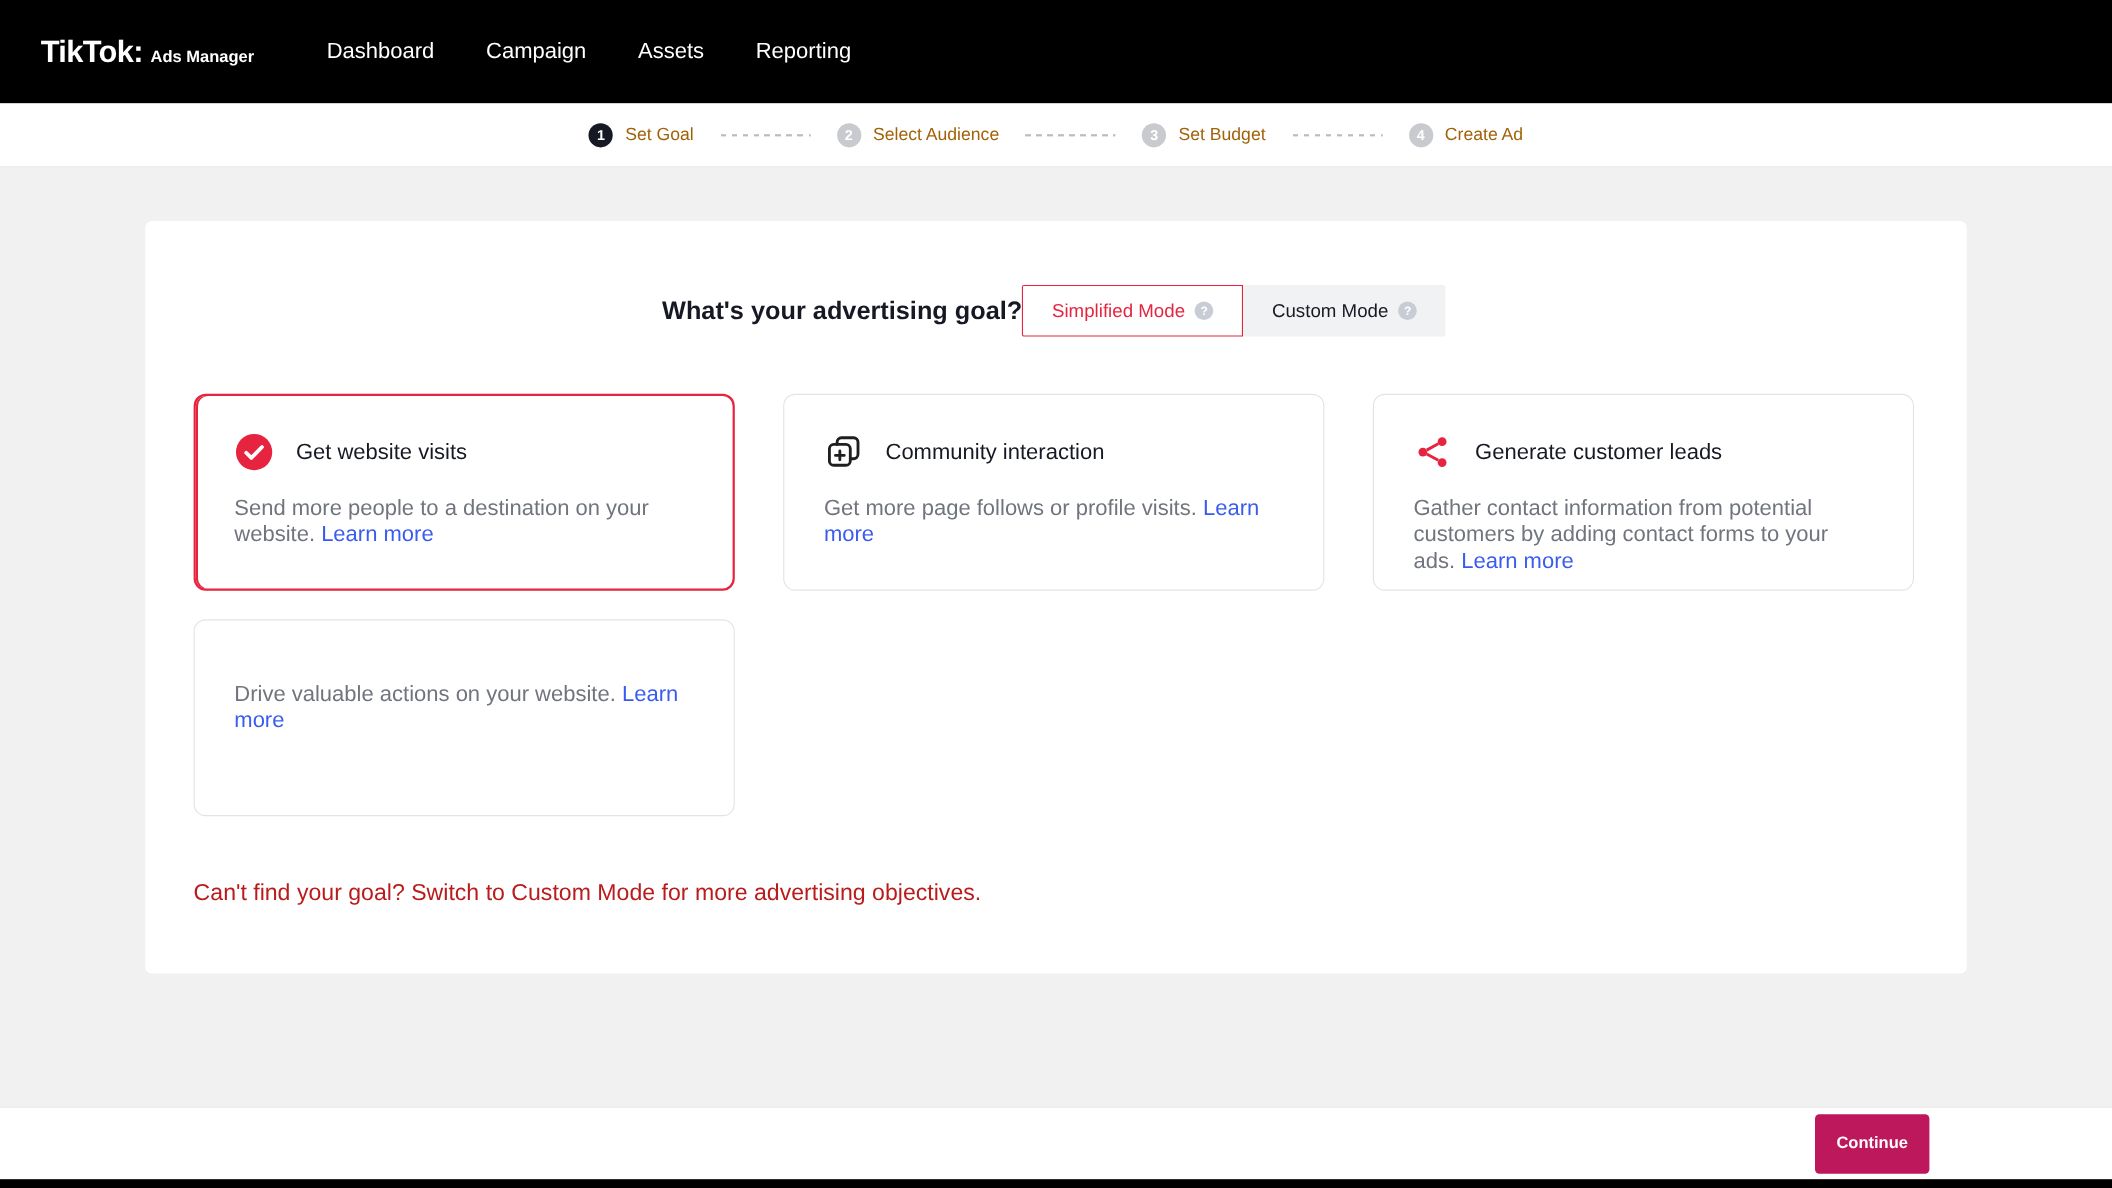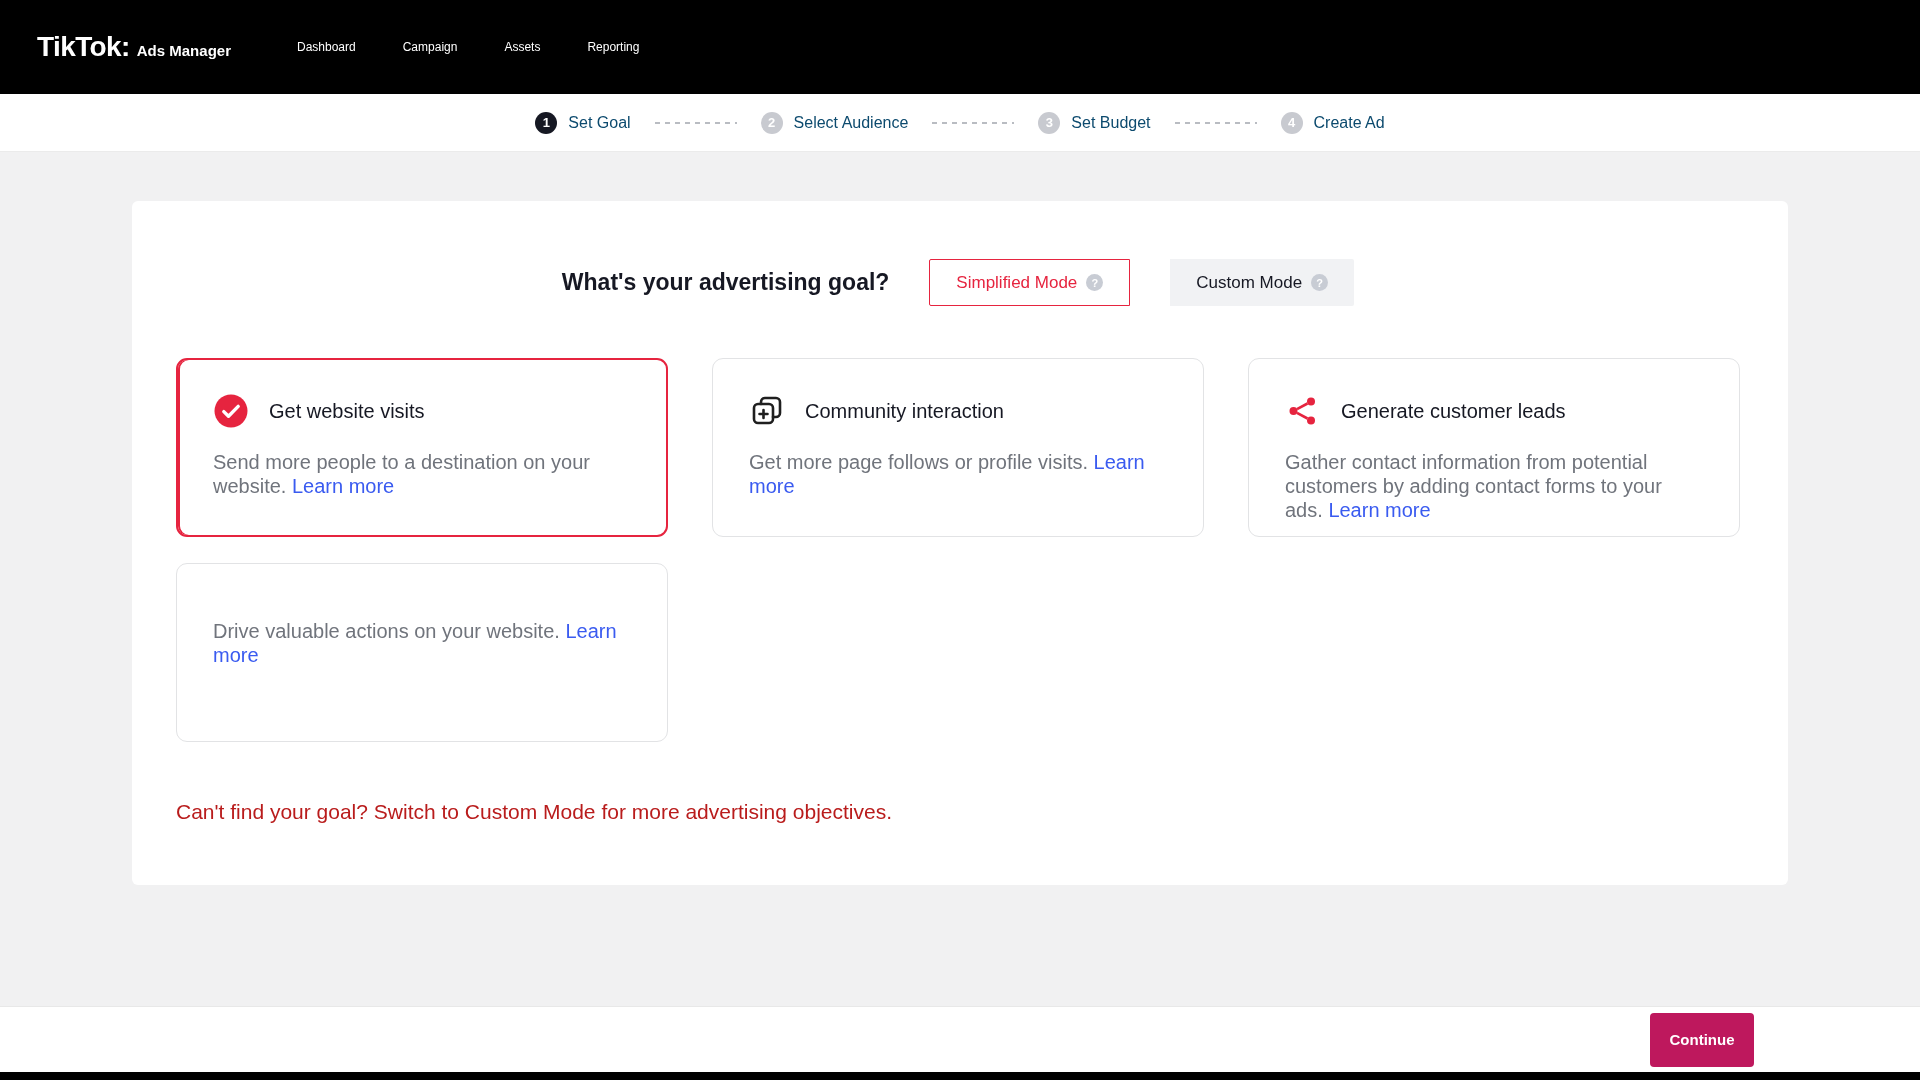--- a/index.html
+++ b/index.html
@@ -17,40 +17,40 @@
     height: 94px;
     background: #000;
     display: flex;
     align-items: center;
     padding: 0 48px 0 37px;
   }
   .logo { display: flex; align-items: baseline; gap: 7px; color: #fff; cursor: pointer; }
   .logo-primary { font-size: 28px; font-weight: 800; letter-spacing: -0.6px; }
   .logo-secondary { font-size: 15px; font-weight: 700; }
   .nav-items { display: flex; margin-left: 66px; gap: 47px; }
-  .nav-item { color: #fff; font-size: 12px; cursor: pointer; }
+  .nav-item { color: #fff; font-size: 20px; cursor: pointer; }
 
   
   .stepper {
     height: 57px;
     background: #fff;
     display: flex;
     align-items: center;
     justify-content: center;
     box-shadow: 0 1px 0 #ebebeb;
   }
   .step { display: flex; align-items: center; gap: 11px; }
   .step-circle {
     width: 22px; height: 22px; border-radius: 50%;
     background: #c8cad0; color: #fff;
     font-size: 13px; font-weight: 700;
     display: flex; align-items: center; justify-content: center;
   }
   .step.active .step-circle { background: #161823; }
-  .step-label { font-size: 16px; color: #0c4a6e; }
+  .step-label { font-size: 16px; color: #a16207; }
   .step-dash {
     width: 82px; height: 2px; margin: 0 24px;
     background: repeating-linear-gradient(90deg, #b9bcc2 0 5px, transparent 5px 10px);
   }
 
   
   .main-card {
     width: 1656px;
     height: 684px;
     margin: 50px auto 0;
@@ -67,21 +67,20 @@
 
   .mode-toggle { display: flex; }
   .mode-btn {
     height: 47px;
     padding: 0 26px;
     font-size: 17px;
     display: flex; align-items: center; gap: 9px;
     cursor: pointer;
     border: none;
     font-family: inherit;
-    margin-left: 40px;
   }
   .mode-btn.simplified {
     background: #fff;
     border: 1.5px solid #e6243f;
     color: #e6243f;
     border-radius: 2px 0 0 2px;
   }
   .mode-btn.custom {
     background: #f1f2f4;
     color: #161823;

